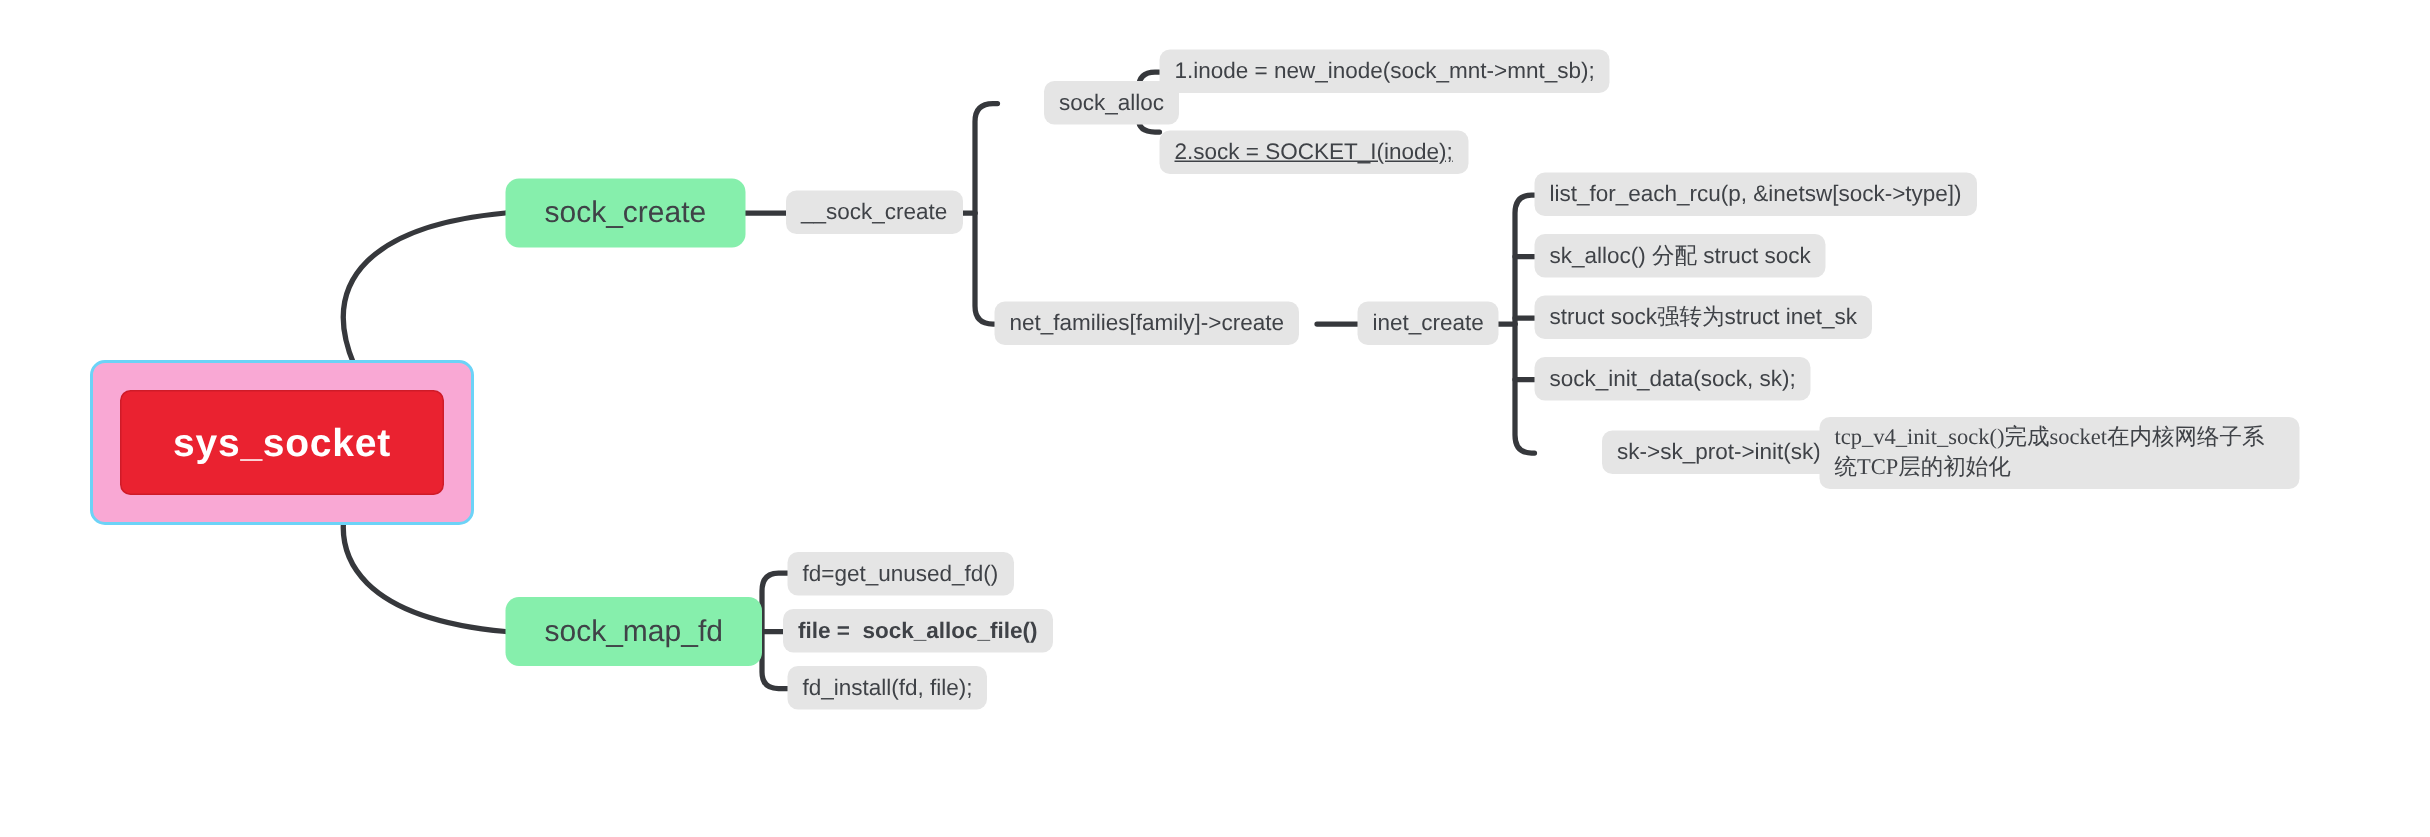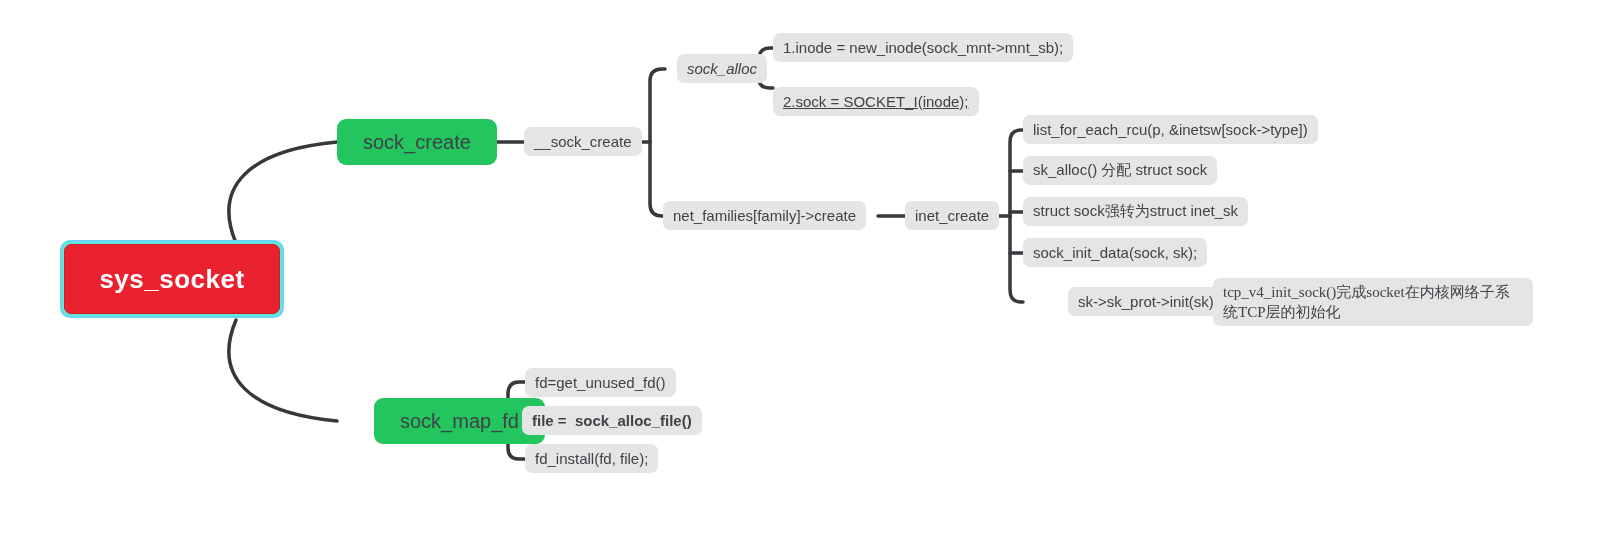--- a/index.html
+++ b/index.html
@@ -38,40 +38,40 @@
     box-sizing: border-box;
     color: #3f4247;
     white-space: pre;
     cursor: default;
   }
   .root-wrap {
     position: absolute;
     left: 60px; top: 240px;
     border: 2px solid #6cd3f7;
     border-radius: 10px;
-    padding: 2px;
-    background: #5eead4;
+    padding: 18px;
+    background: #f9a8d4;
   }
   .root {
     position: relative;
     width: 216px;
     height: 70px;
     background: #ea2230;
     border: 1px solid #cf1b28;
     border-radius: 7px;
     display: flex;
     align-items: center;
     justify-content: center;
     color: #ffffff;
     font-size: 26px;
     font-weight: bold;
     letter-spacing: 0.5px;
   }
   .branch {
-    background: #22c55e;
+    background: #86efac;
     border-radius: 9px;
     font-size: 20px;
     height: 46px;
     padding: 0 26px;
   }
   .leaf {
     background: #e5e5e5;
     border-radius: 7px;
     font-size: 15px;
     height: 29px;
@@ -115,21 +115,21 @@
   </svg>
 
   <div class="root-wrap">
     <div class="node root" style="position:relative;">sys_socket</div>
   </div>
 
   <div class="node branch" style="left:337px; top:119px;">sock_create</div>
 
   <div class="node leaf" style="left:524px; top:127px;">__sock_create</div>
 
-  <div class="node leaf" style="left:677px; top:54px;font-style:italic;">sock_alloc</div>
+  <div class="node leaf" style="left:696px; top:54px;">sock_alloc</div>
 
   <div class="node leaf" style="left:773px; top:33px;">1.inode = new_inode(sock_mnt-&gt;mnt_sb);</div>
 
   <div class="node leaf" style="left:773px; top:87px;text-decoration:underline;">2.sock = SOCKET_I(inode);</div>
 
   <div class="node leaf" style="left:663px; top:201px;">net_families[family]-&gt;create</div>
 
   <div class="node leaf" style="left:905px; top:201px;">inet_create</div>
 
   <div class="node leaf" style="left:1023px; top:115px;">list_for_each_rcu(p, &amp;inetsw[sock-&gt;type])</div>
@@ -137,21 +137,21 @@
   <div class="node leaf" style="left:1023px; top:156px;">sk_alloc() 分配 struct sock</div>
 
   <div class="node leaf" style="left:1023px; top:238px;">sock_init_data(sock, sk);</div>
 
   <div class="node leaf" style="left:1023px; top:197px;">struct sock强转为struct inet_sk</div>
 
   <div class="node leaf" style="left:1068px; top:287px;">sk-&gt;sk_prot-&gt;init(sk)</div>
 
   <div class="node leaf wrap" style="left:1213px; top:278px; width:320px; justify-content:flex-start; text-align:left;font-family:Liberation Serif, serif;">tcp_v4_init_sock()完成socket在内核网络子系统TCP层的初始化</div>
 
-  <div class="node branch" style="left:337px; top:398px;margin-left:37px;">sock_map_fd</div>
+  <div class="node branch" style="left:337px; top:398px;">sock_map_fd</div>
 
   <div class="node leaf" style="left:525px; top:368px;">fd=get_unused_fd()</div>
 
   <div class="node leaf" style="left:522px; top:406px;font-weight:bold;">file =  sock_alloc_file()</div>
 
   <div class="node leaf" style="left:525px; top:444px;">fd_install(fd, file);</div>
 
 </div>
 
 </body></html>

